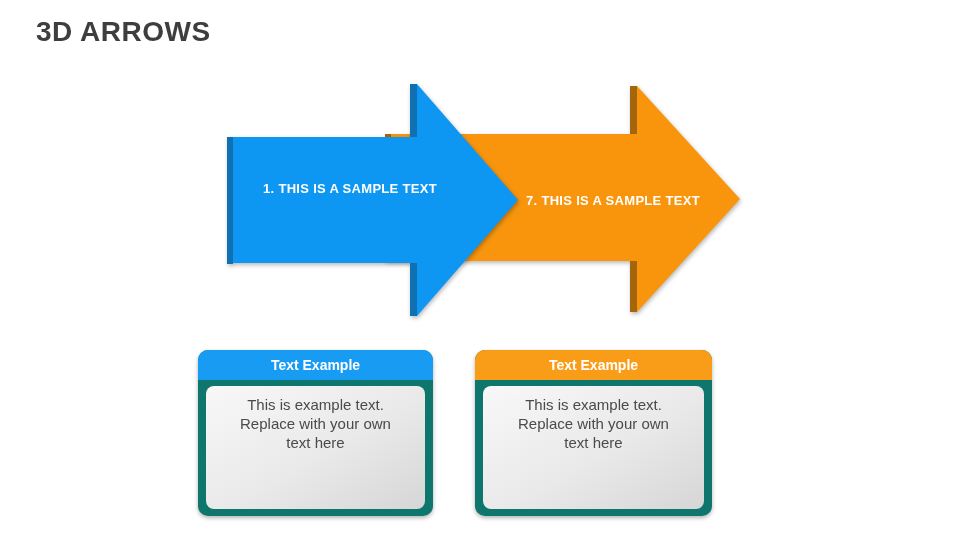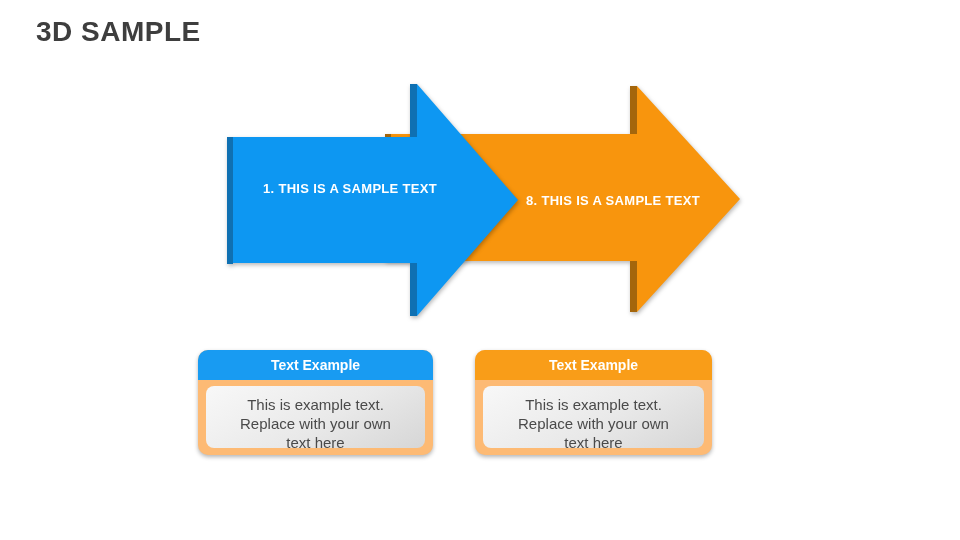--- a/index.html
+++ b/index.html
@@ -38,22 +38,22 @@
     font-size: 13px;
     font-weight: bold;
     letter-spacing: 0.3px;
     white-space: nowrap;
   }
   .arrow-label-1 { left: 350px; top: 188px; }
   .arrow-label-2 { left: 613px; top: 200px; }
   .card {
     position: absolute;
     top: 350px;
-    height: 105px;
-    background: #fdba74;
+    height: 166px;
+    background: #0f766e;
     border-radius: 10px;
     box-shadow: 0 2px 4px rgba(0,0,0,0.3);
   }
   .card-1 { left: 198px; width: 235px; }
   .card-2 { left: 475px; width: 237px; }
   .card-header {
     height: 30px;
     border-radius: 10px 10px 0 0;
     display: flex;
     align-items: center;
@@ -76,39 +76,39 @@
   }
   .card-panel .body-line {
     font-size: 15px;
     line-height: 19px;
     color: #4a4a4a;
   }
 </style>
 </head>
 <body>
 
-<div class="slide-title">3D SAMPLE</div>
+<div class="slide-title">3D ARROWS</div>
 
 <svg class="arrows-svg" width="960" height="540" viewBox="0 0 960 540">
 
   <g class="arrow-group">
     <rect x="385" y="134" width="6" height="127" fill="#a4660c"></rect>
     <rect x="630" y="86" width="7" height="226" fill="#a4660c"></rect>
     <polygon points="391,134 637,134 637,86 740,199 637,312 637,261 391,261" fill="#f8950d"></polygon>
   </g>
 
   <g class="arrow-group">
     <rect x="227" y="137" width="6" height="127" fill="#0f70b2"></rect>
     <rect x="410" y="84" width="7" height="232" fill="#0f70b2"></rect>
     <polygon points="233,137 417,137 417,84 518,200 417,316 417,263 233,263" fill="#0d97f2"></polygon>
   </g>
 </svg>
 
 <div class="arrow-label arrow-label-1">1. THIS IS A SAMPLE TEXT</div>
-<div class="arrow-label arrow-label-2">8. THIS IS A SAMPLE TEXT</div>
+<div class="arrow-label arrow-label-2">7. THIS IS A SAMPLE TEXT</div>
 
 <div class="card card-1">
   <div class="card-header" style="background: rgb(24, 155, 242);">Text Example</div>
   <div class="card-panel">
     <div class="body-line">This is example text.</div>
     <div class="body-line">Replace with your own</div>
     <div class="body-line">text here</div>
   </div>
 </div>
 

